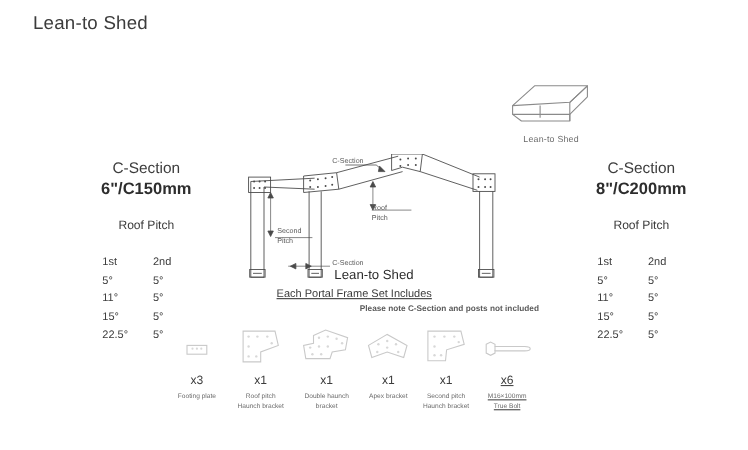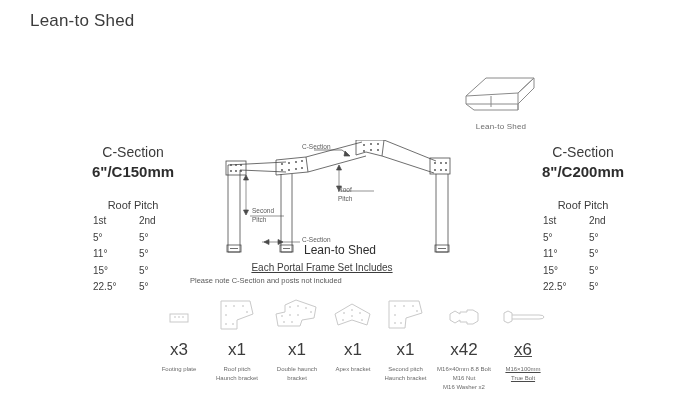--- a/index.html
+++ b/index.html
@@ -68,21 +68,21 @@
     font-weight: bold;
     color: #2d2d2d;
     line-height: 1.35;
   }
   .pitch-heading {
     margin-top: 17px;
     font-size: 11px;
     color: #3c3c3c;
   }
   .pitch-table {
-    margin: 2px auto 0 auto;
+    margin: 20px auto 0 auto;
     border-collapse: collapse;
     font-size: 10px;
     color: #3c3c3c;
   }
   .pitch-table th,
   .pitch-table td {
     font-weight: normal;
     text-align: left;
     padding: 0 0 1px 0;
     line-height: 1.55;
@@ -131,23 +131,24 @@
     text-align: center;
     font-size: 10px;
     color: #3c3c3c;
     text-decoration: underline;
   }
   .includes-note {
     position: absolute;
     left: 190px;
     top: 276px;
     width: 300px;
-    text-align: left;
+    text-align: right;
     font-size: 7.5px;
     color: #5a5a5a;
+    font-weight: bold;
   }
 
   
   .parts-row {
     position: absolute;
     left: 150px;
     top: 296px;
     width: 395px;
     display: flex;
     align-items: flex-start;
@@ -157,21 +158,21 @@
     text-align: center;
   }
   .part-art {
     height: 42px;
     display: flex;
     align-items: center;
     justify-content: center;
   }
   .part-art svg { display: block; }
   .part-qty {
-    font-size: 17px;
+    font-size: 11px;
     color: #3c3c3c;
     margin-top: 2px;
   }
   .part-label {
     margin-top: 5px;
     font-size: 6px;
     color: #6b6b6b;
     line-height: 1.5;
     white-space: pre-line;
   }
@@ -454,31 +455,20 @@
           <circle class="dot-art" cx="10" cy="17" r="1.1"></circle>
           <circle class="dot-art" cx="10" cy="25" r="1.1"></circle>
           <circle class="dot-art" cx="16" cy="25" r="1.1"></circle>
         </svg>
       </div>
       <div class="part-qty">x1</div>
       <div class="part-label">Second pitch
 Haunch bracket</div>
     </div>
 
-    <div class="part p5">
-      <div class="part-art">
-        <svg width="34" height="22" viewBox="0 0 34 22">
-          <path class="stroke-art" d="M3 8 L8 5 L13 8 L13 6 L20 6 L20 4 L26 4 L31 7 L31 15 L26 18 L20 18 L20 16 L13 16 L13 14 L8 17 L3 14 Z"></path>
-        </svg>
-      </div>
-      <div class="part-qty">x42</div>
-      <div class="part-label wide">M16×40mm 8.8 Bolt
-M16 Nut
-M16 Washer x2</div>
-    </div>
 
     <div class="part p6">
       <div class="part-art">
         <svg width="48" height="18" viewBox="0 0 48 18">
           <path class="stroke-art" d="M5 5 L9 3 L13 5 L13 7 L40 7 Q45 7 45 9 Q45 11 40 11 L13 11 L13 13 L9 15 L5 13 Z"></path>
           <path class="stroke-art" d="M13 7 L13 11"></path>
         </svg>
       </div>
       <div class="part-qty">x6</div>
       <div class="part-label">M16×100mm

